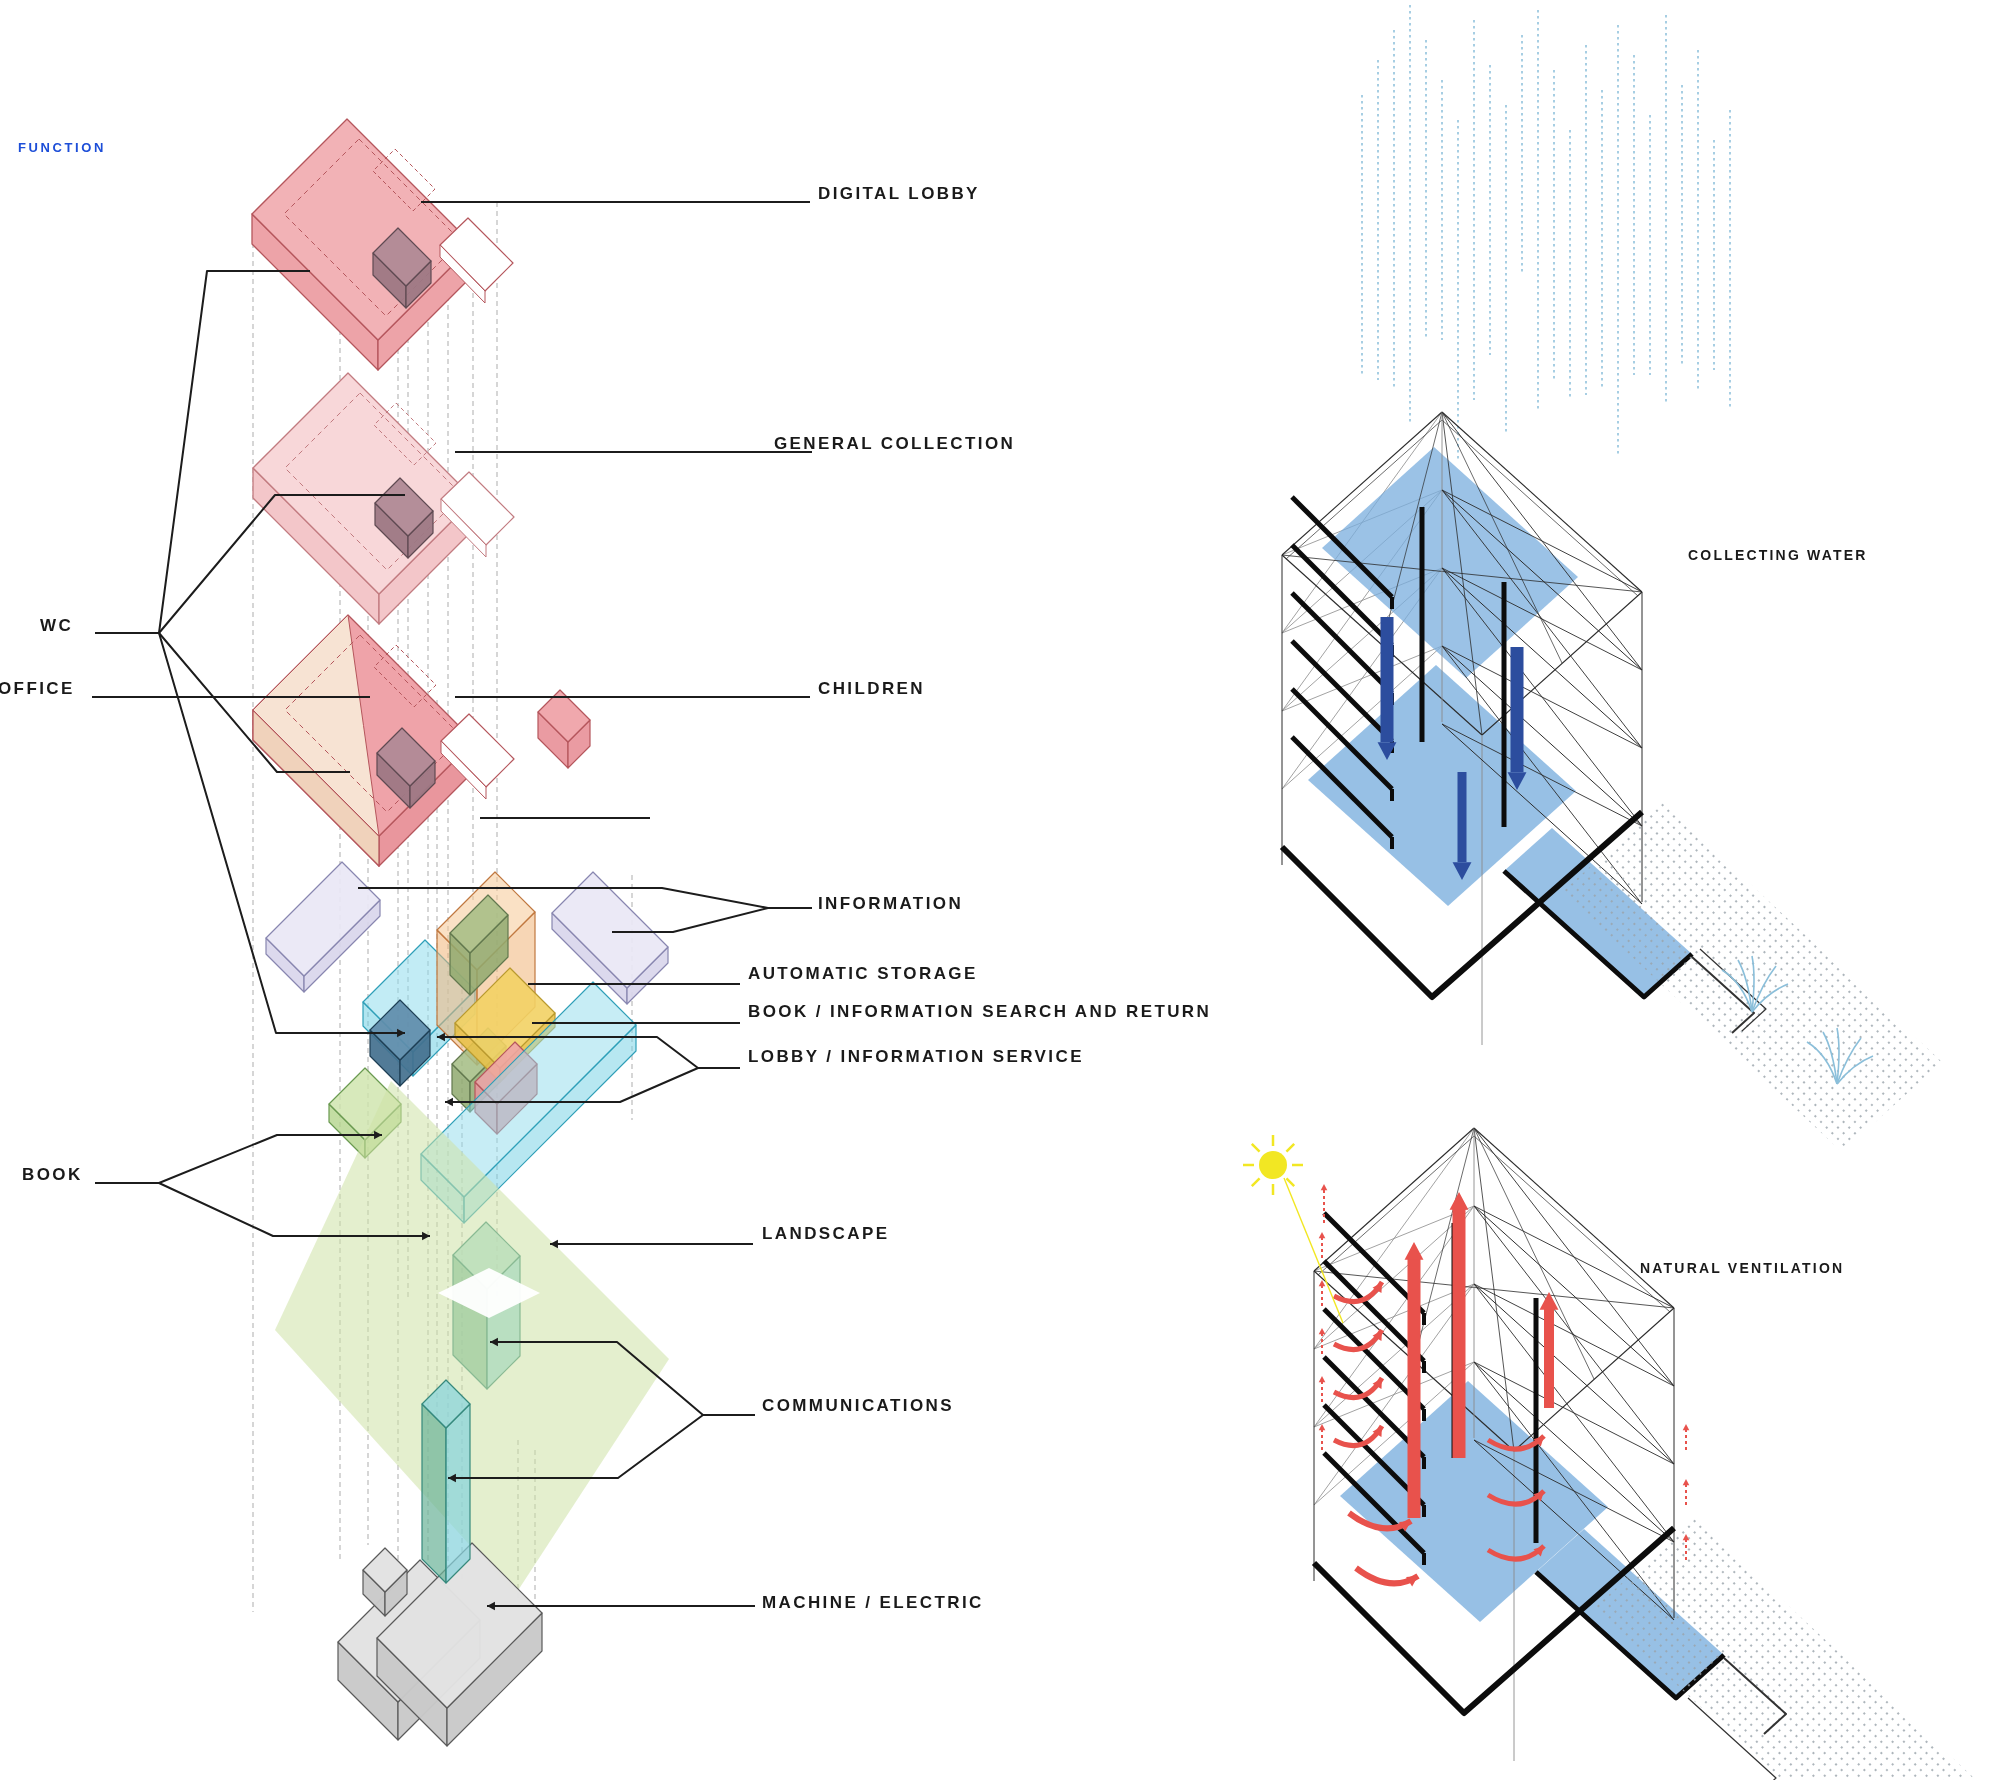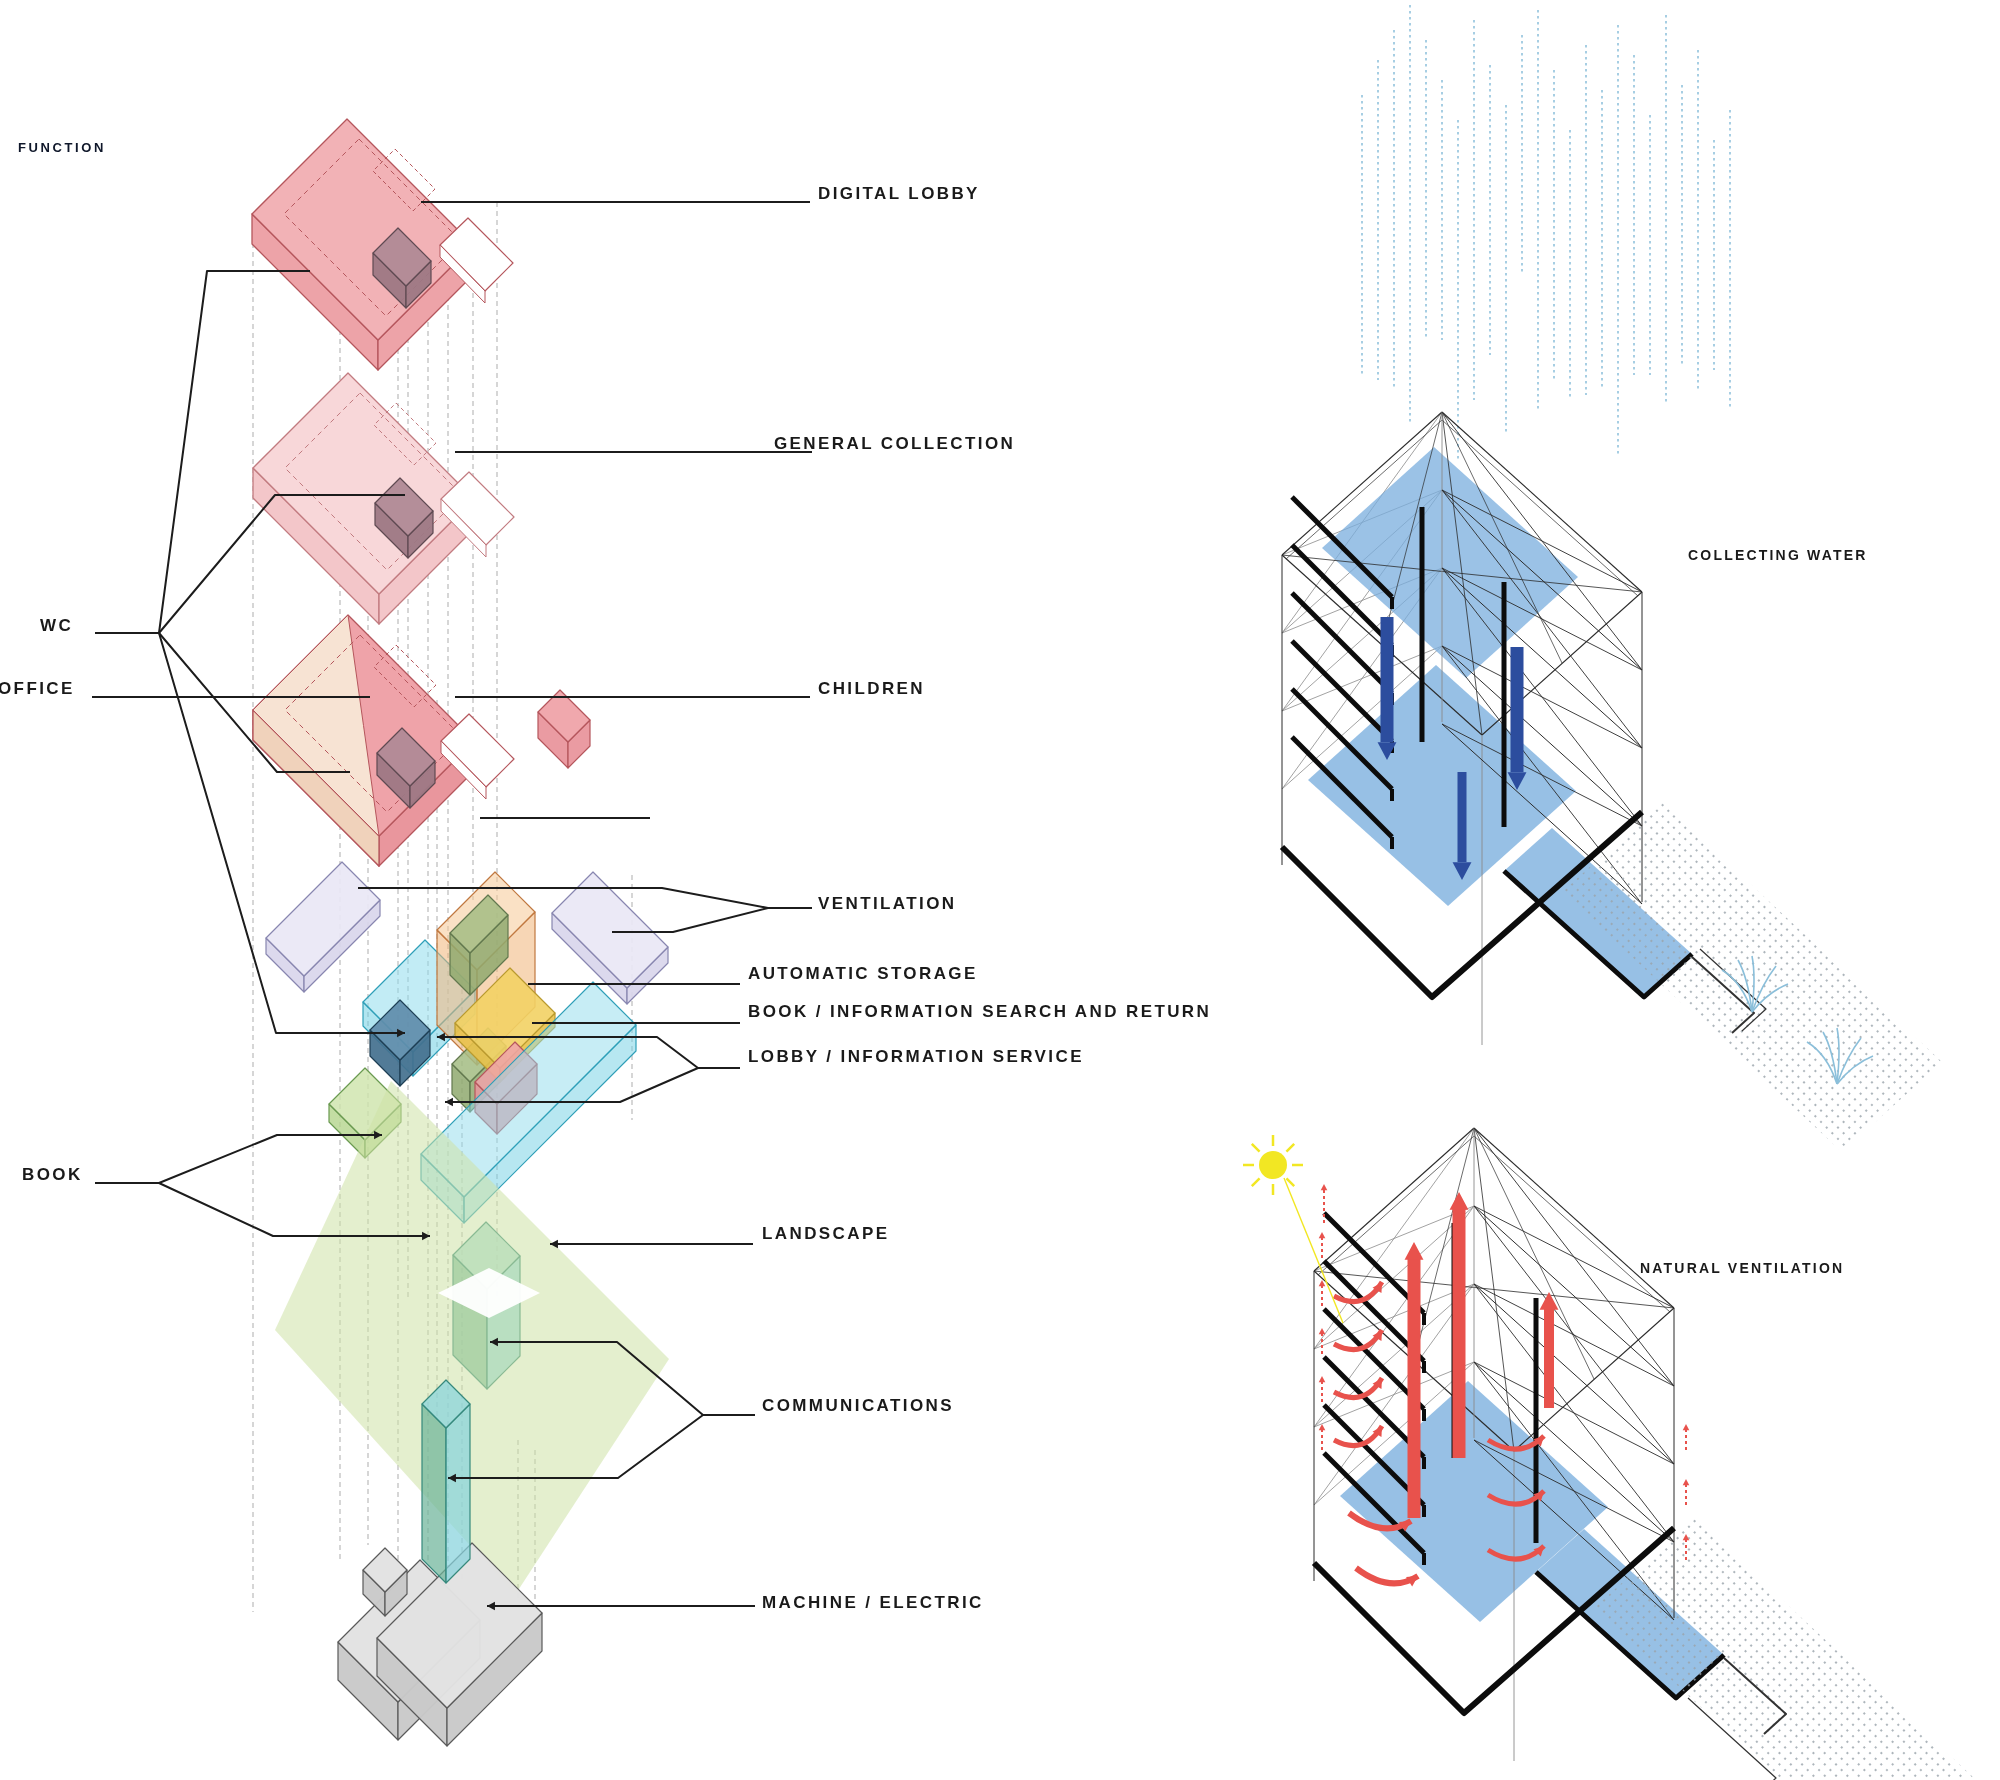--- a/index.html
+++ b/index.html
@@ -5,21 +5,21 @@
   html,body{margin:0;padding:0;background:#ffffff;}
   .stage{
     position:relative;width:2000px;height:1780px;background:#ffffff;overflow:hidden;
     font-family:"Liberation Sans", sans-serif;
   }
   #art{position:absolute;left:0;top:0;}
   .lbl{
     position:absolute;transform:translateY(-50%);
     font-weight:bold;font-size:17px;letter-spacing:2.4px;color:#1a1a1a;white-space:nowrap;
   }
-  .lbl-xs{font-size:13px;letter-spacing:2.6px;color:#0f172a;}
+  .lbl-xs{font-size:13px;letter-spacing:2.6px;color:#1d4ed8;}
   .lbl-sm{font-size:14px;letter-spacing:2.2px;}
 </style>
 </head>
 <body>
 
 <div class="stage">
   <svg id="art" width="2000" height="1780" viewBox="0 0 2000 1780">
       <defs>
         <pattern id="dots" width="8" height="8" patternUnits="userSpaceOnUse" patternTransform="rotate(45)">
           <circle cx="2" cy="2" r="1.1" fill="#9aa4ab"></circle>
@@ -441,21 +441,21 @@
           <line x1="-190" y1="50" x2="-131" y2="195" stroke="#f2e723" stroke-width="1.4"></line>
         </g>
       </g>
     </svg>
 
   <div class="lbl lbl-xs" style="left:18px;top:147px">FUNCTION</div>
 
   <div class="lbl" style="left:818px;top:194px">DIGITAL LOBBY</div>
   <div class="lbl" style="left:774px;top:444px">GENERAL COLLECTION</div>
   <div class="lbl" style="left:818px;top:689px">CHILDREN</div>
-  <div class="lbl" style="left:818px;top:904px">VENTILATION</div>
+  <div class="lbl" style="left:818px;top:904px">INFORMATION</div>
   <div class="lbl" style="left:748px;top:974px">AUTOMATIC STORAGE</div>
   <div class="lbl" style="left:748px;top:1012px">BOOK / INFORMATION SEARCH AND RETURN</div>
   <div class="lbl" style="left:748px;top:1057px">LOBBY / INFORMATION SERVICE</div>
   <div class="lbl" style="left:762px;top:1234px">LANDSCAPE</div>
   <div class="lbl" style="left:762px;top:1406px">COMMUNICATIONS</div>
   <div class="lbl" style="left:762px;top:1603px">MACHINE / ELECTRIC</div>
 
   <div class="lbl" style="left:40px;top:626px">WC</div>
   <div class="lbl" style="left:-2px;top:689px">OFFICE</div>
   <div class="lbl" style="left:22px;top:1175px">BOOK</div>

